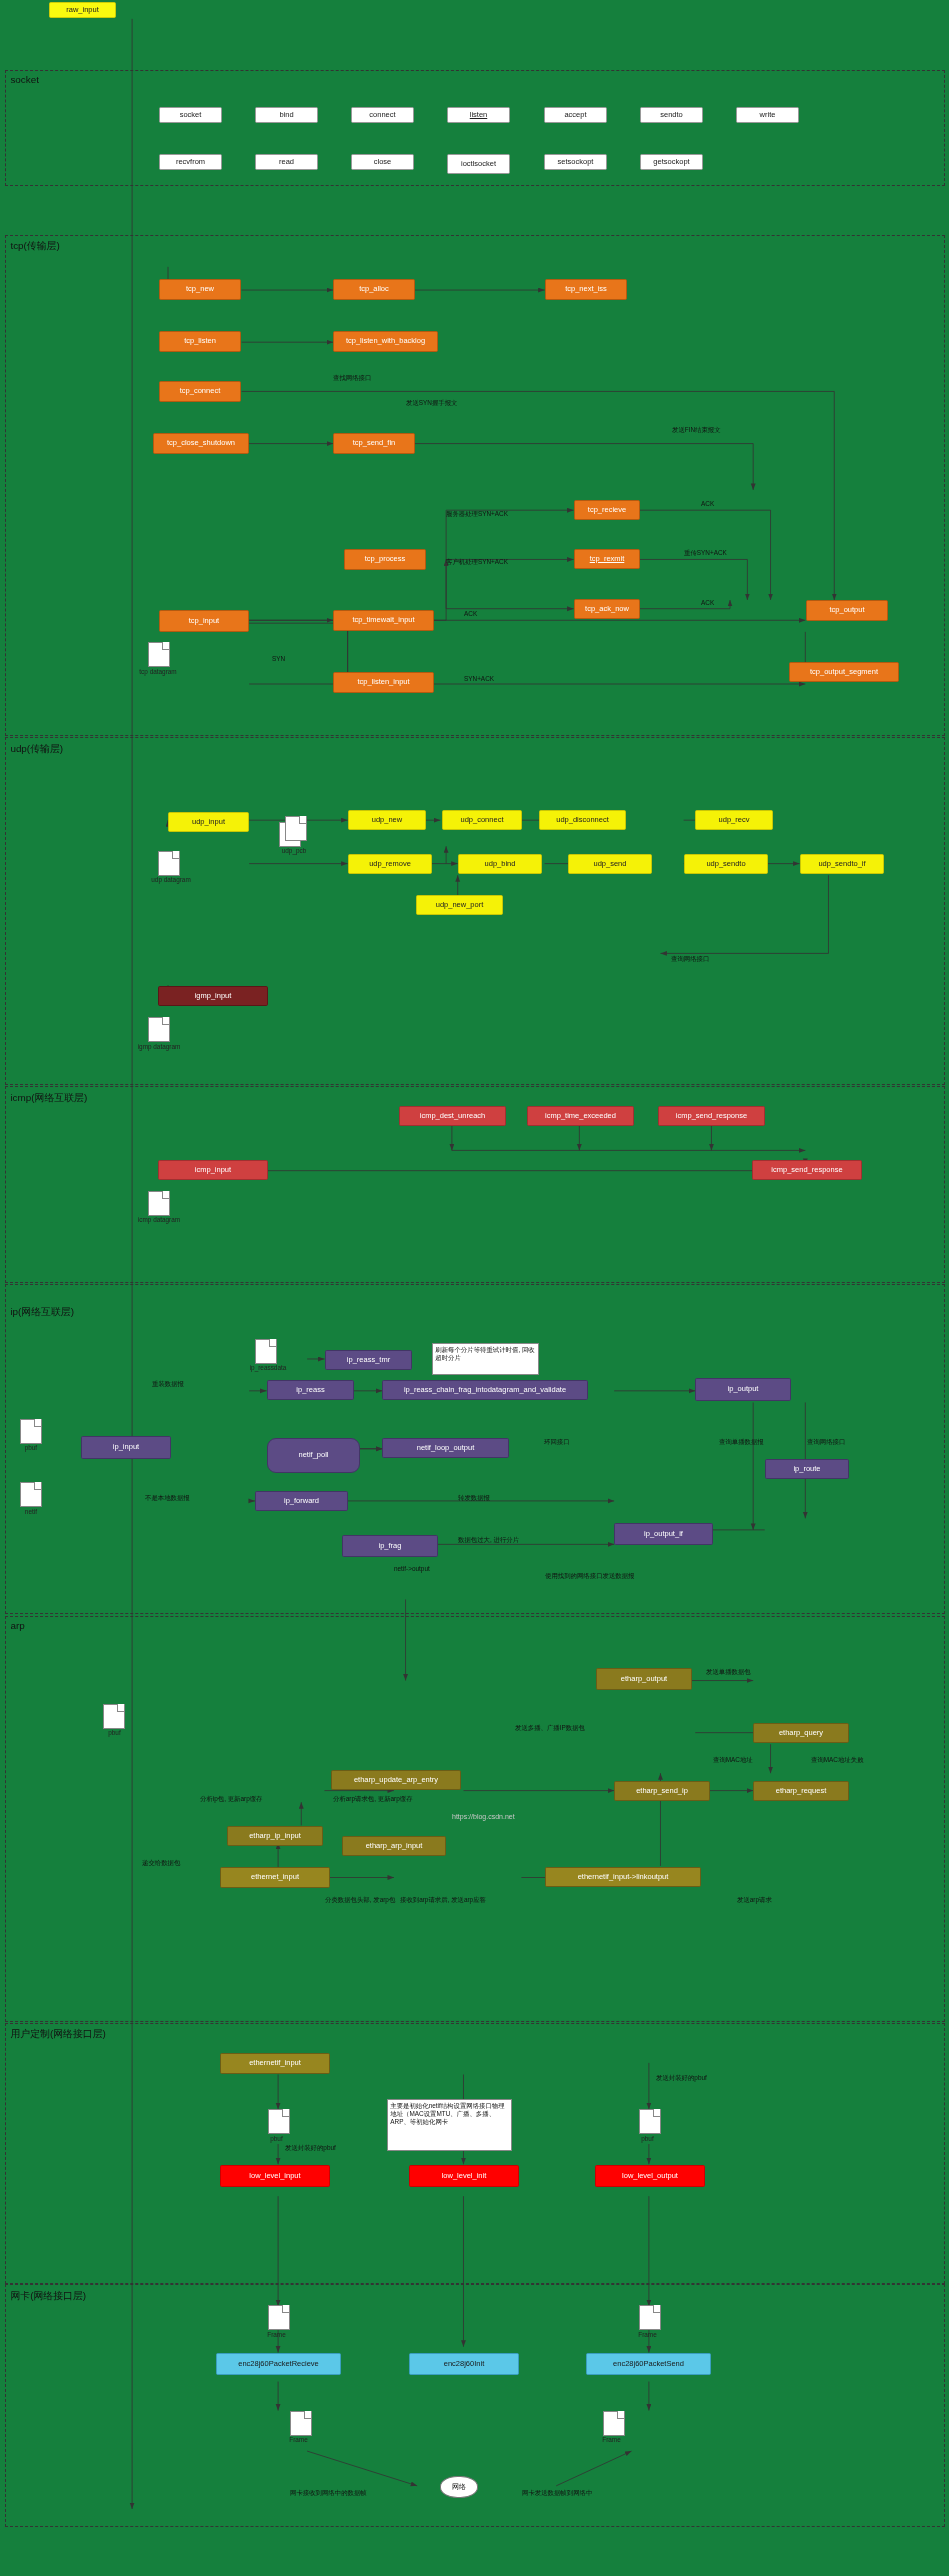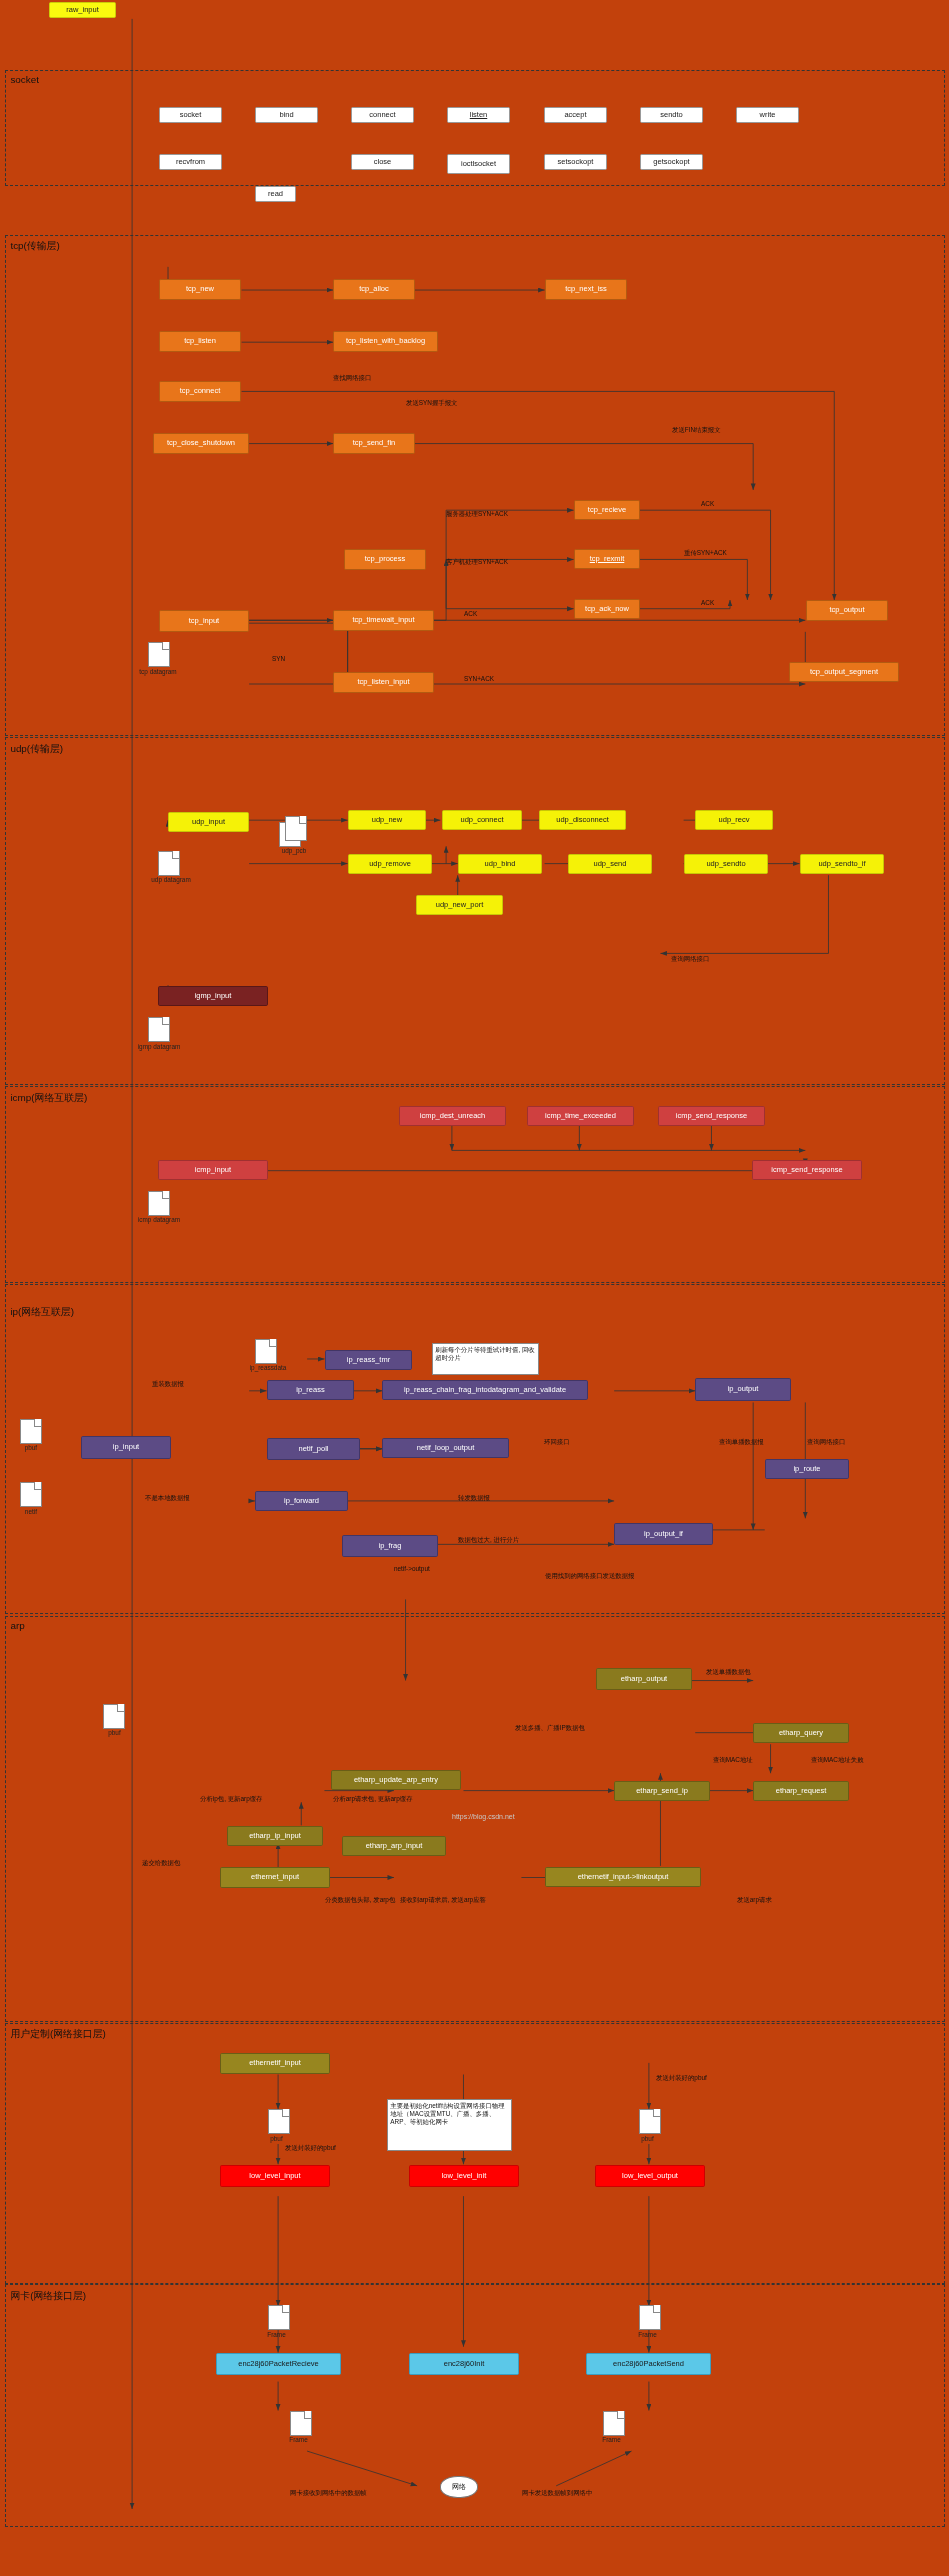--- a/index.html
+++ b/index.html
@@ -1,17 +1,17 @@
 <!DOCTYPE html>
 <html style="font-size:9.3px"><head>
 <meta charset="utf-8">
 <style>
   html,body{margin:0;padding:0;background:#ffffff;}
   body{font-family:"Liberation Sans","DejaVu Sans",sans-serif;}
-  #canvas{position:relative;width:949px;height:2576px;overflow:hidden;background:#c2410c;}
+  #canvas{position:relative;width:949px;height:2576px;overflow:hidden;background:#15803d;}
 
   .layer{position:absolute;border:0.6px dashed #333;box-sizing:border-box;}
   .layer-title{position:absolute;font-size:9.9px;color:#111;font-weight:normal;}
 
   .node{position:absolute;box-sizing:border-box;display:flex;align-items:center;justify-content:center;text-align:center;border-radius:1.7px;font-size:7.5px;line-height:1.15;padding:1.2px 1.7px;}
   .n-orange{background:#e8751a;border:0.6px solid #b35a10;color:#fff;}
   .n-yellow{background:#f5f207;border:0.6px solid #c8c606;color:#222;}
   .n-yellow2{background:#fafa0f;border:0.6px solid #cccc08;color:#222;}
   .n-darkred{background:#7a2222;border:0.6px solid #5a1717;color:#fff;}
   .n-red{background:#cf4040;border:0.6px solid #a03030;color:#fff;}
@@ -170,21 +170,21 @@
 
   <div class="node n-white" style="left:159px;top:107px;width:63px;height:16px;">socket</div>
   <div class="node n-white" style="left:255px;top:107px;width:63px;height:16px;">bind</div>
   <div class="node n-white" style="left:351px;top:107px;width:63px;height:16px;">connect</div>
   <div class="node n-white" style="left:447px;top:107px;width:63px;height:16px;text-decoration:underline;">listen</div>
   <div class="node n-white" style="left:544px;top:107px;width:63px;height:16px;">accept</div>
   <div class="node n-white" style="left:640px;top:107px;width:63px;height:16px;">sendto</div>
   <div class="node n-white" style="left:736px;top:107px;width:63px;height:16px;">write</div>
 
   <div class="node n-white" style="left:159px;top:154px;width:63px;height:16px;">recvfrom</div>
-  <div class="node n-white" style="left:255px;top:154px;width:41px;height:16px;margin-top:32px;">read</div>
+  <div class="node n-white" style="left:255px;top:154px;width:63px;height:16px;">read</div>
   <div class="node n-white" style="left:351px;top:154px;width:63px;height:16px;">close</div>
   <div class="node n-white" style="left:447px;top:154px;width:63px;height:20px;">ioctlsocket</div>
   <div class="node n-white" style="left:544px;top:154px;width:63px;height:16px;">setsockopt</div>
   <div class="node n-white" style="left:640px;top:154px;width:63px;height:16px;">getsockopt</div>
 
   <div class="node n-orange" style="left:159px;top:279px;width:82px;height:21px;">tcp_new</div>
   <div class="node n-orange" style="left:333px;top:279px;width:82px;height:21px;">tcp_alloc</div>
   <div class="node n-orange" style="left:545px;top:279px;width:82px;height:21px;">tcp_next_iss</div>
 
   <div class="node n-orange" style="left:159px;top:331px;width:82px;height:21px;">tcp_listen</div>
@@ -264,21 +264,21 @@
   <div class="noteblk" style="left:432px;top:1343px;width:107px;height:32px;">刷新每个分片等待重试计时值, 回收超时分片</div>
 
   <div class="doc" style="left:255px;top:1339px;"></div>
   <div class="doclabel" style="left:239px;top:1364px;width:58px;">ip_reassdata</div>
 
   <div class="node n-purple" style="left:267px;top:1380px;width:87px;height:19.7px;">ip_reass</div>
   <div class="node n-purple" style="left:382px;top:1380px;width:206px;height:19.7px;">ip_reass_chain_frag_intodatagram_and_validate</div>
   <div class="node n-purple" style="left:695px;top:1378px;width:96px;height:23px;">ip_output</div>
 
   <div class="node n-purple" style="left:81px;top:1436px;width:90px;height:23px;">ip_input</div>
-  <div class="node n-purple" style="left:267px;top:1438px;width:93px;height:22px;">netif_poll</div>
+  <div class="node n-purple" style="left:267px;top:1438px;width:93px;height:35px;border-radius:9px;">netif_poll</div>
   <div class="node n-purple" style="left:382px;top:1438px;width:127px;height:19.7px;">netif_loop_output</div>
   <div class="node n-purple" style="left:765px;top:1459px;width:84px;height:19.7px;">ip_route</div>
 
   <div class="node n-purple" style="left:255px;top:1491px;width:93px;height:19.7px;">ip_forward</div>
   <div class="node n-purple" style="left:342px;top:1535px;width:96px;height:22px;">ip_frag</div>
   <div class="node n-purple" style="left:614px;top:1523px;width:99px;height:22px;">ip_output_if</div>
 
   <div class="doc" style="left:20px;top:1419px;"></div>
   <div class="doclabel" style="left:10.4px;top:1444px;width:41px;">pbuf</div>
   <div class="doc" style="left:20px;top:1482px;"></div>

